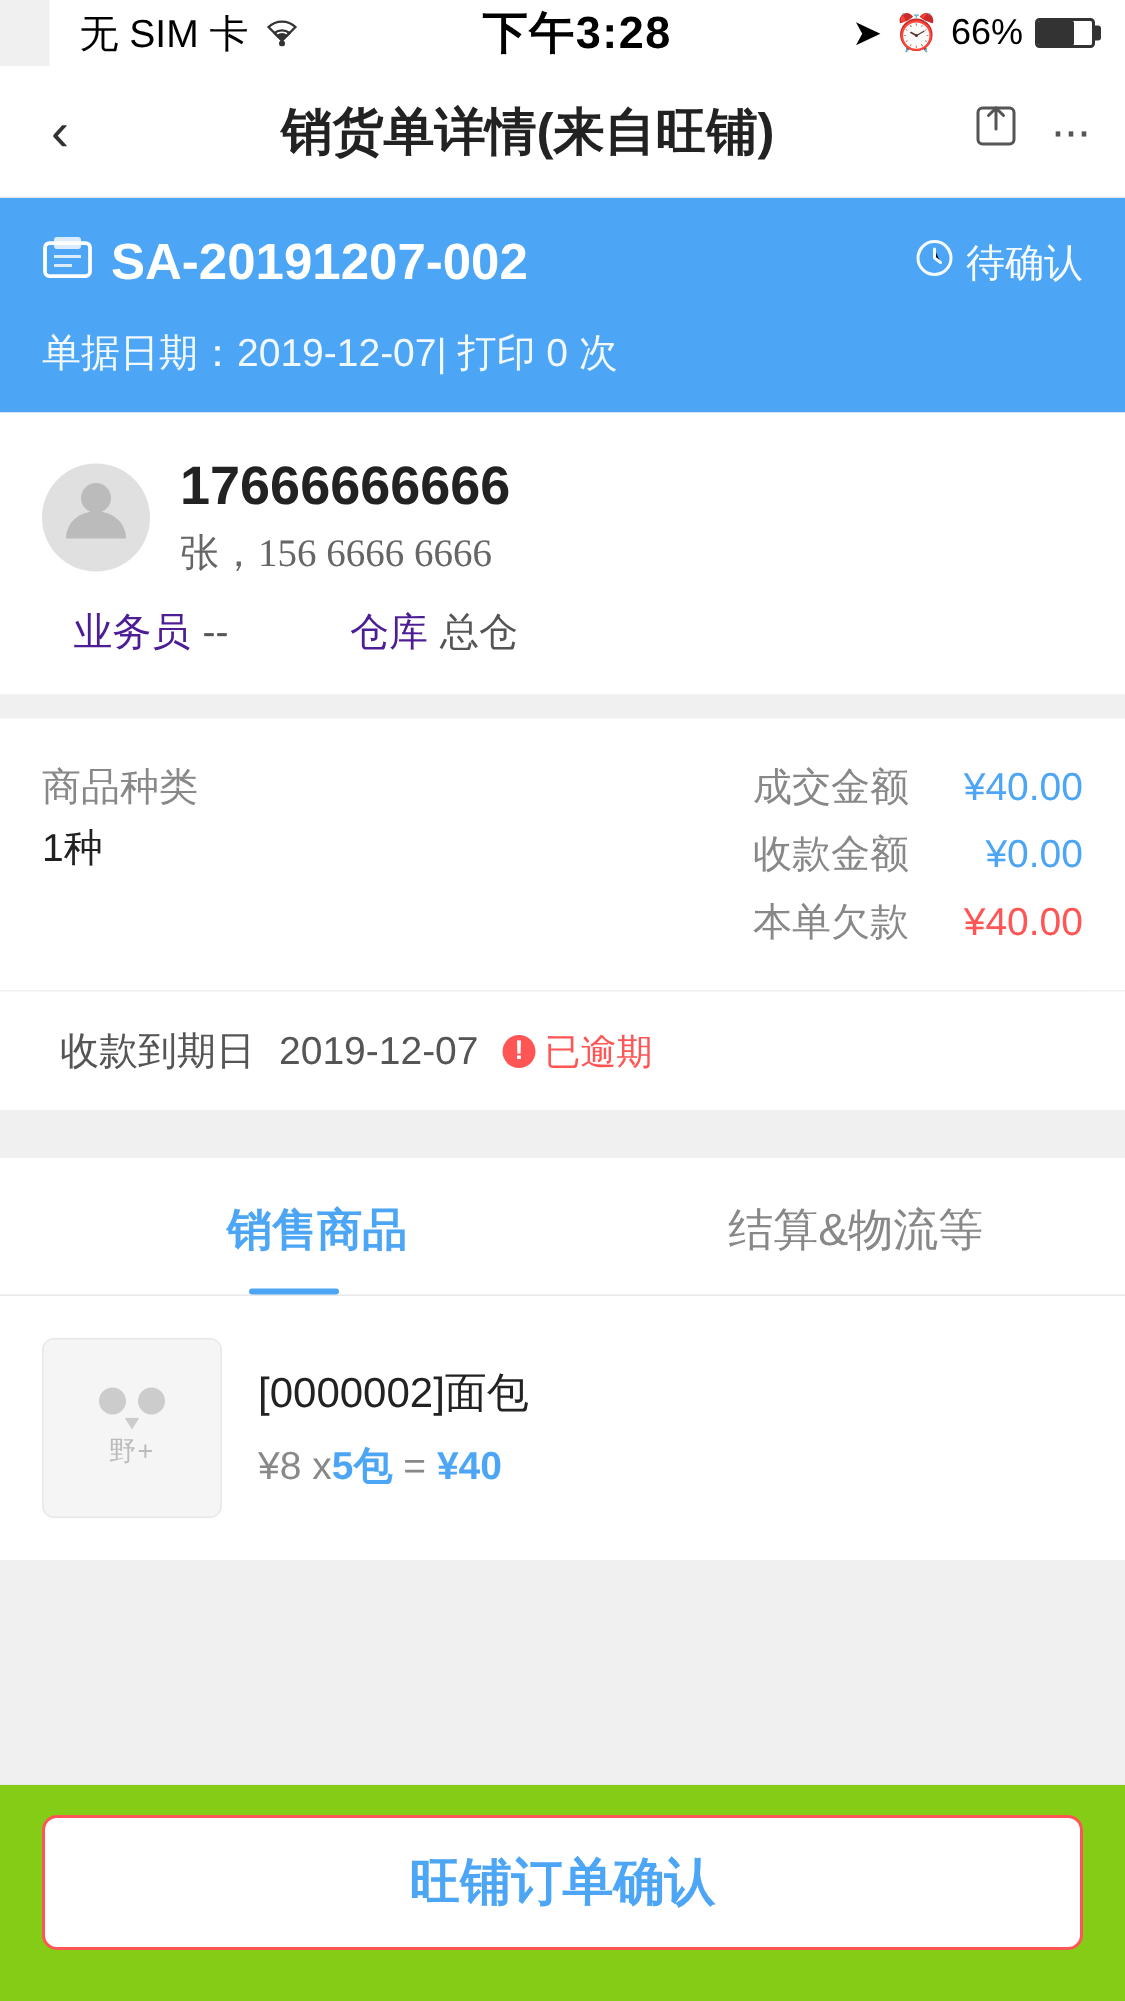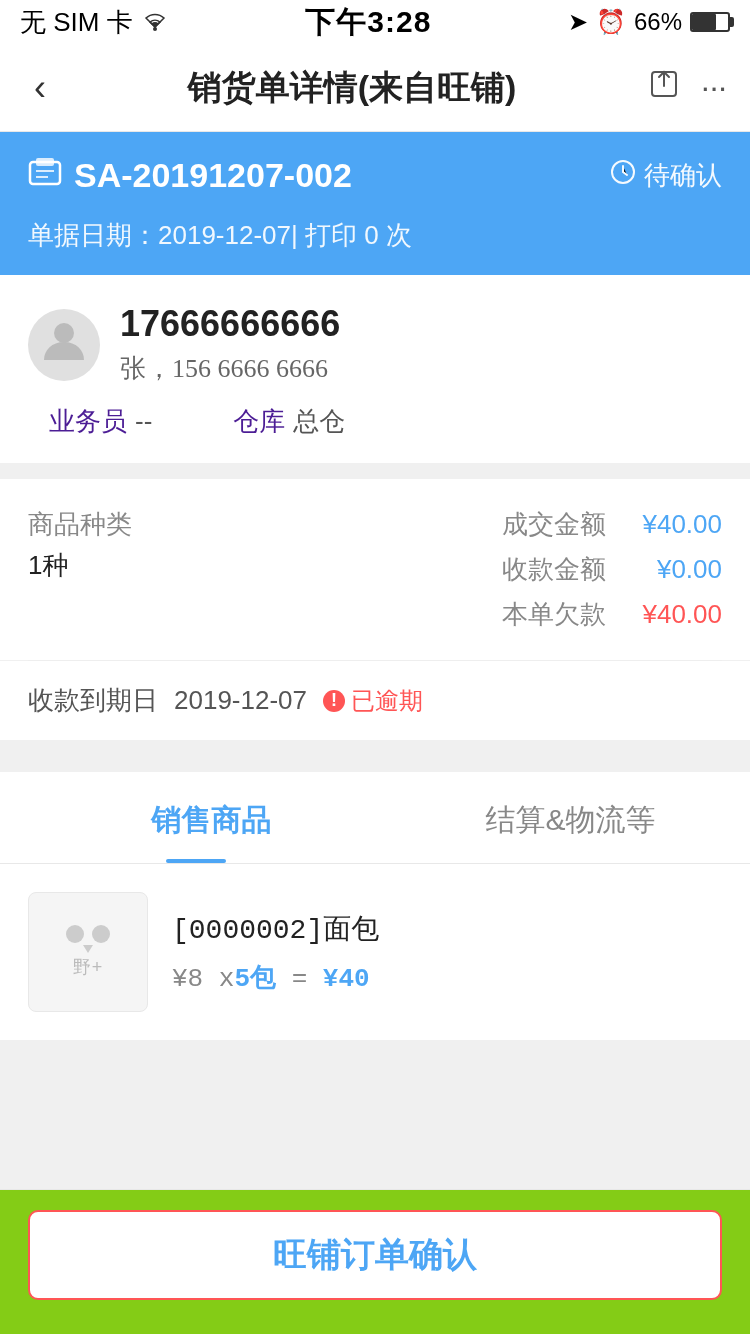--- a/index.html
+++ b/index.html
@@ -15,20 +15,21 @@
 
     
     .status-bar {
       height: 44px;
       background: #fff;
       display: flex;
       align-items: center;
       justify-content: space-between;
       padding: 16px 20px;
       font-size: 28px;
+      margin-left: 33px;
     }
     .status-left {
       display: flex;
       align-items: center;
       gap: 8px;
       font-size: 26px;
       font-weight: 500;
     }
     .status-center {
       font-size: 30px;
@@ -249,21 +250,21 @@
       font-weight: 500;
       min-width: 100px;
       text-align: right;
     }
     .value-blue { color: #4da6f5; }
     .value-red { color: #f55; }
 
     
     .due-date-row {
       background: #fff;
-      padding: 22px 28px;
+      padding: 22px 40px;
       display: flex;
       align-items: center;
       font-size: 26px;
       color: #555;
       gap: 16px;
     }
     .overdue-badge {
       background: transparent;
       color: #f55;
       font-size: 24px;
@@ -334,21 +335,20 @@
       background: #f5f5f5;
       border-radius: 8px;
       display: flex;
       align-items: center;
       justify-content: center;
       flex-shrink: 0;
       border: 1px solid #e8e8e8;
     }
     .product-info {
       flex: 1;
-      font-family: Liberation Mono, monospace;
     }
     .product-name {
       font-size: 28px;
       color: #222;
       font-weight: 500;
     }
     .product-price-row {
       margin-top: 12px;
       font-size: 26px;
       color: #888;

